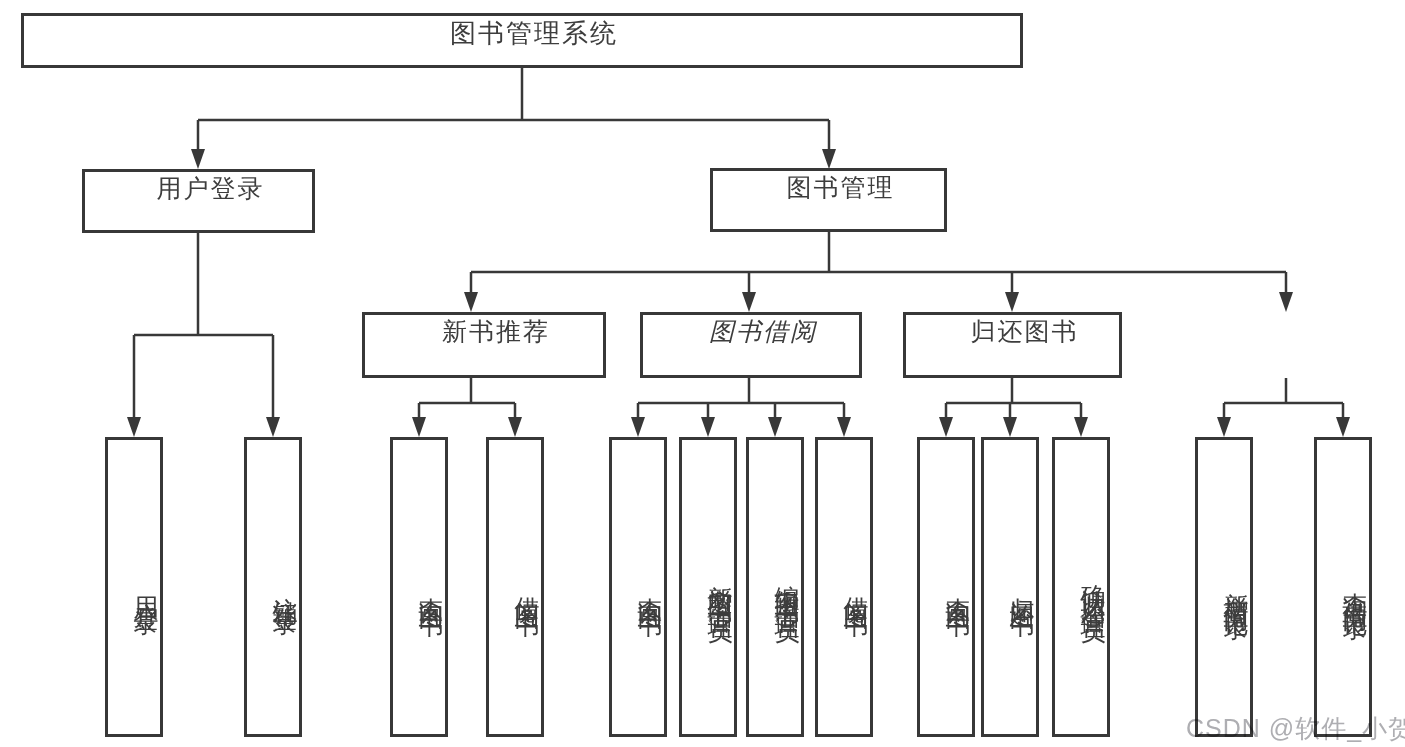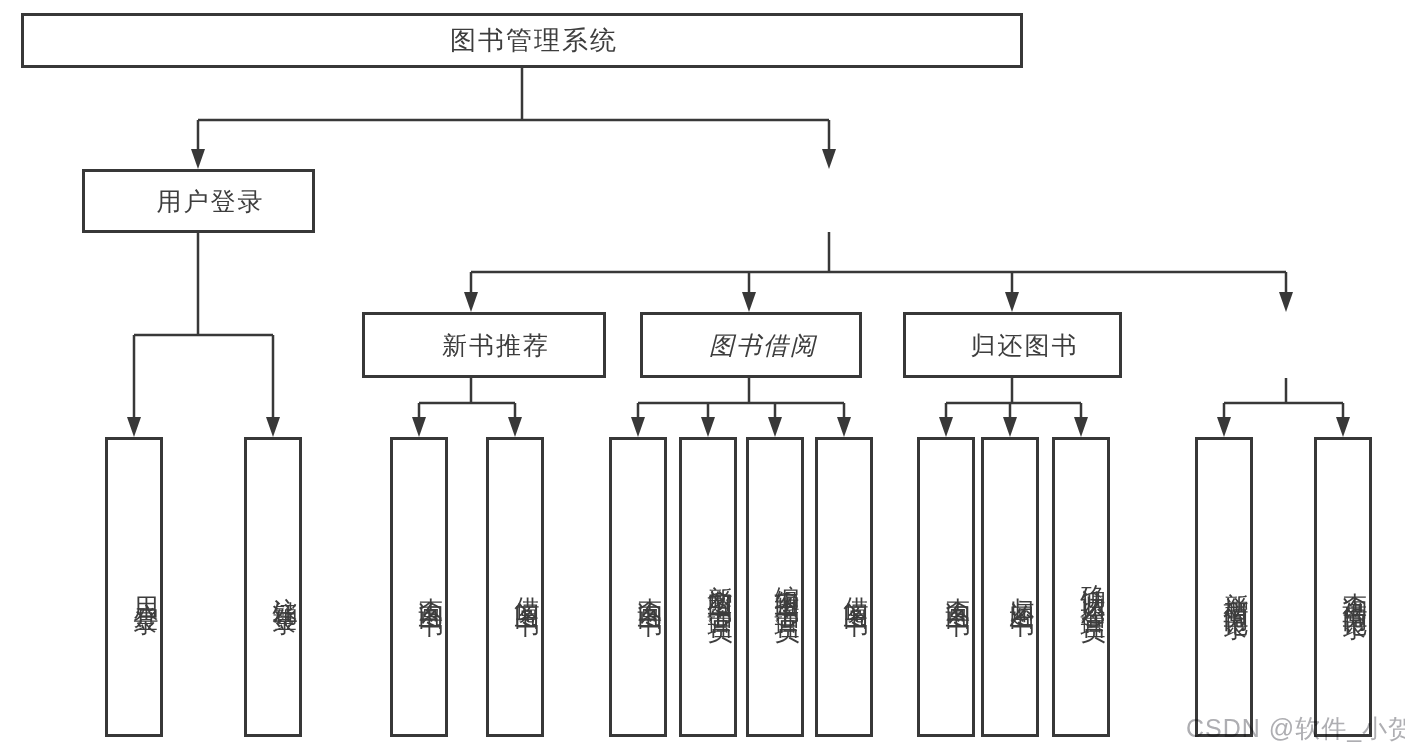--- a/index.html
+++ b/index.html
@@ -22,21 +22,20 @@
     height: 747px;
     z-index: 1;
   }
   .node {
     position: absolute;
     box-sizing: border-box;
     border: 3px solid #383838;
     background: #ffffff;
     color: #3d3d3d;
     display: flex;
-    align-items: center;
     justify-content: center;
     z-index: 2;
     text-align: center;
     padding-left: 24px;
   }
   .hnode {
     font-size: 25px;
     letter-spacing: 2px;
     white-space: nowrap;
   }
@@ -104,20 +103,23 @@
       </g>
   </svg>
 
   <div class="node hnode root-node" style="left:21px; top:13px; width:1002px; height:55px;">
     <span>图书管理系统</span>
   </div>
 
   <div class="node hnode" style="left:82px; top:169px; width:233px; height:64px;">
     <span>用户登录</span>
   </div>
+  <div class="node hnode" style="left:710px; top:168px; width:237px; height:64px;">
+    <span>图书管理</span>
+  </div>
 
   <div class="node hnode" style="left:362px; top:312px; width:244px; height:66px;">
     <span>新书推荐</span>
   </div>
   <div class="node hnode" style="left:640px; top:312px; width:222px; height:66px;font-style:italic;">
     <span>图书借阅</span>
   </div>
   <div class="node hnode" style="left:903px; top:312px; width:219px; height:66px;">
     <span>归还图书</span>
   </div>

